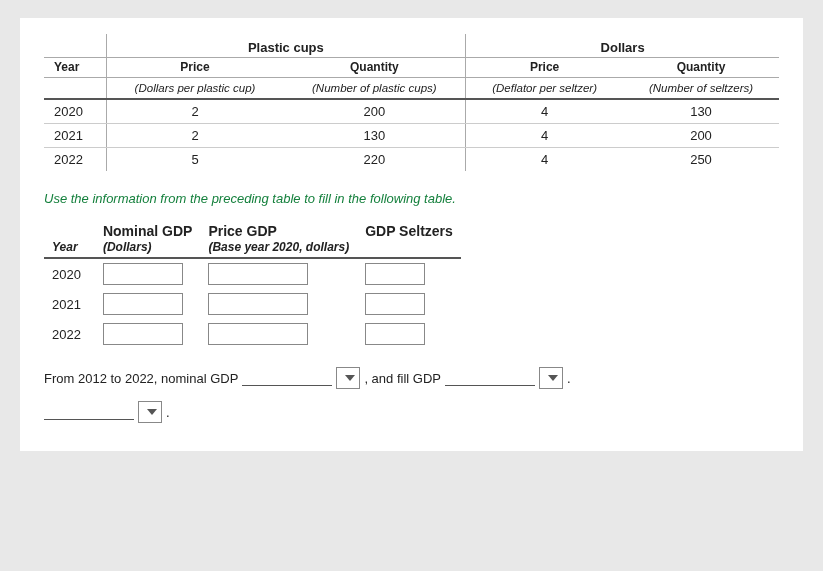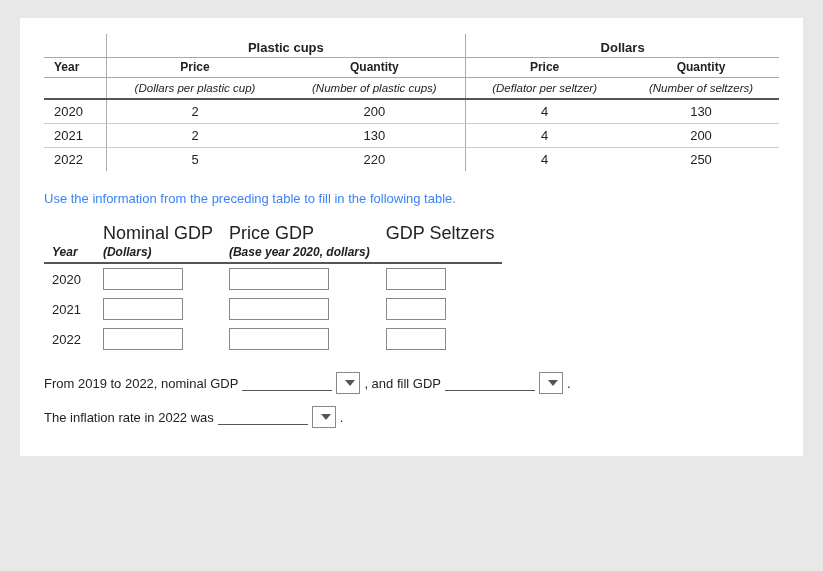--- a/index.html
+++ b/index.html
@@ -47,38 +47,39 @@
       font-size: 13px;
     }
     table.data-table tbody tr:last-child td {
       border-bottom: none;
     }
     .year-col { text-align: left !important; }
     .border-right { border-right: 1px solid #aaa; }
 
     
     .instruction {
+      font-style: italic;
       font-size: 13px;
       margin-bottom: 14px;
-      color: #3b82f6;
+      color: #15803d;
     }
 
     
     table.fill-table {
       border-collapse: collapse;
       margin-bottom: 18px;
     }
     table.fill-table th,
     table.fill-table td {
       padding: 3px 8px;
       text-align: left;
     }
     table.fill-table thead tr.subheader th {
-      font-weight: normal;
-      font-size: 18px;
+      font-weight: bold;
+      font-size: 14px;
       border-bottom: none;
       padding-bottom: 0;
     }
     table.fill-table thead tr.unit-row th {
       font-style: italic;
       font-size: 12px;
       border-bottom: 2px solid #555;
       padding-top: 1px;
       padding-bottom: 3px;
     }
@@ -242,35 +243,34 @@
         <input type="text" style="width: 100px; height: 22px; border: 1px solid rgb(136, 136, 136); background: rgb(255, 255, 255); font-size: 13px; padding: 2px 4px;">
       </td>
       <td>
         <input type="text" style="width: 60px; height: 22px; border: 1px solid rgb(136, 136, 136); background: rgb(255, 255, 255); font-size: 13px; padding: 2px 4px;">
       </td>
     </tr>
       </tbody>
   </table>
 
   <div class="fill-sentence">
-    <span>From 2019 to 2022, nominal GDP</span>
+    <span>From 2012 to 2022, nominal GDP</span>
     <input type="text" style="width: 90px; border-top: none; border-right: none; border-left: none; border-image: initial; border-bottom: 1px solid rgb(85, 85, 85); background: transparent; font-size: 13px; outline: none;">
     <span class="dropdown-inline">
       <span class="dropdown-arrow"></span>
     </span>
     <span>, and fill GDP</span>
     <input type="text" style="width: 90px; border-top: none; border-right: none; border-left: none; border-image: initial; border-bottom: 1px solid rgb(85, 85, 85); background: transparent; font-size: 13px; outline: none;">
     <span class="dropdown-inline">
       <span class="dropdown-arrow"></span>
     </span>
     <span>.</span>
   </div>
 
   <div class="fill-sentence">
-    <span>The inflation rate in 2022 was</span>
     <input type="text" style="width: 90px; border-top: none; border-right: none; border-left: none; border-image: initial; border-bottom: 1px solid rgb(85, 85, 85); background: transparent; font-size: 13px; outline: none;">
     <span class="dropdown-inline">
       <span class="dropdown-arrow"></span>
     </span>
     <span>.</span>
   </div>
 
 </div>
 
 </body></html>

